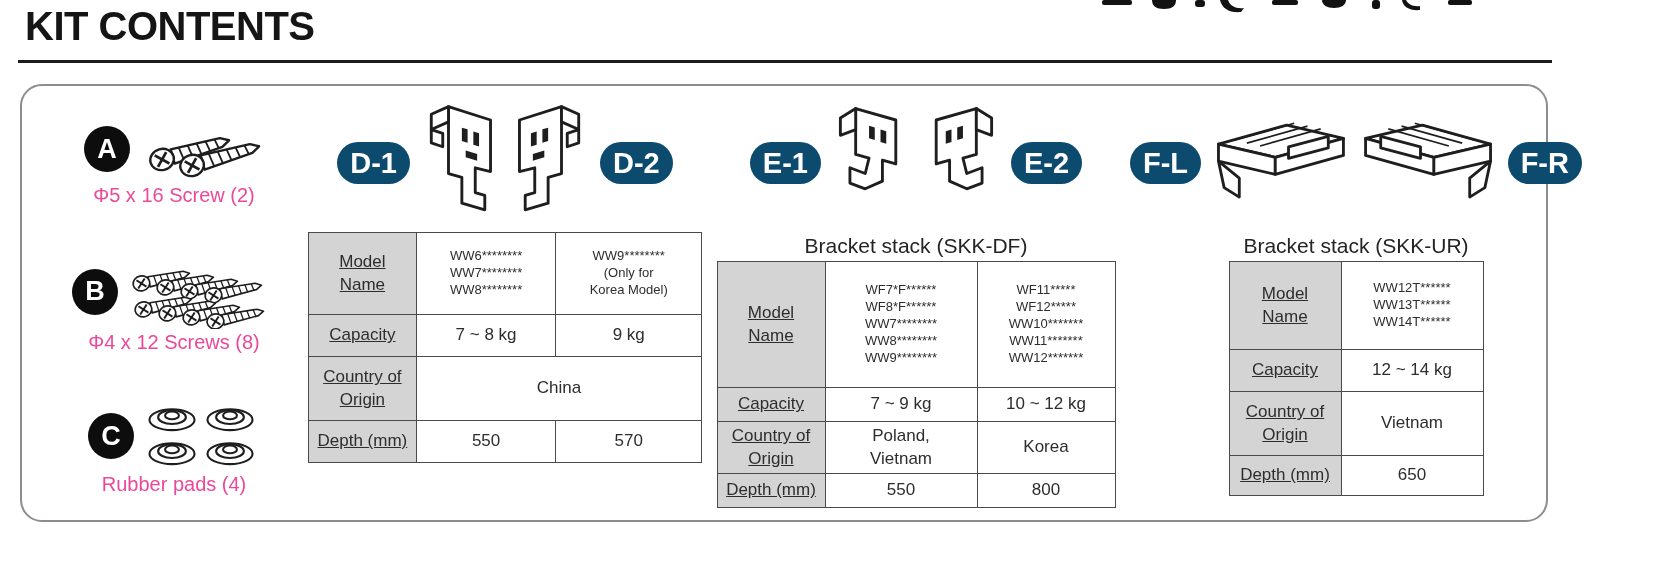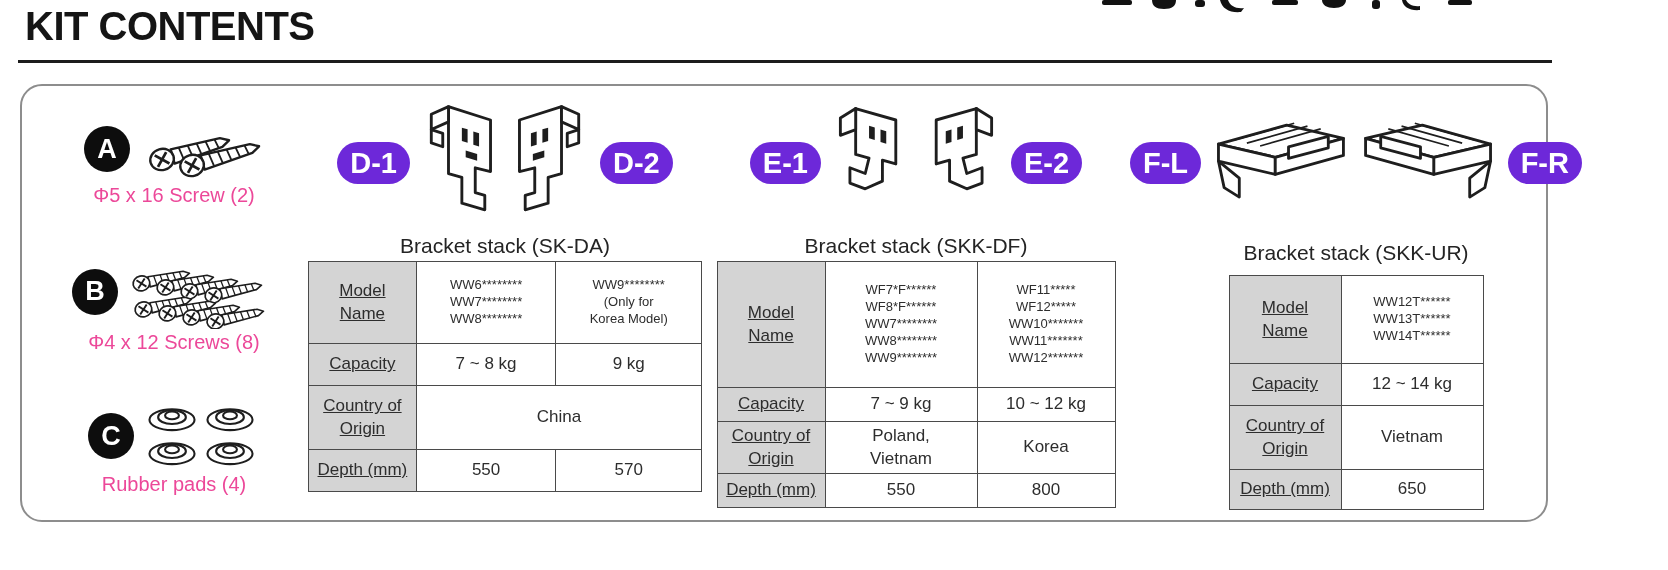--- a/index.html
+++ b/index.html
@@ -31,30 +31,30 @@
     width:46px;height:46px;border-radius:50%;background:#0d0d0d;color:#fff;
     display:flex;align-items:center;justify-content:center;
     font-size:27px;font-weight:700;flex:none;
   }
   .part-label{font-size:20px;color:#ec4899;margin-top:2px;white-space:nowrap;}
   
   .group{display:flex;flex-direction:column;align-items:center;flex:none;}
   .group-head{height:138px;display:flex;align-items:center;gap:6px;}
   .group-head.spread{width:100%;justify-content:space-between;}
   .pill{
-    background:#6d28d9;color:#fff;border-radius:26px;padding:3px 13px;
+    background:#0c4a6e;color:#fff;border-radius:26px;padding:3px 13px;
     font-size:29px;font-weight:700;line-height:1.25;flex:none;
   }
   .group-title{font-size:21px;color:#242424;margin:2px 0 3px;}
   .spec-table{border-collapse:collapse;text-align:center;color:#2d2d2d;font-size:17px;line-height:1.3;}
   .spec-table th,.spec-table td{border:1.6px solid #4a4a4a;padding:2px 8px;font-weight:400;vertical-align:middle;}
   .spec-table th{background:#d4d4d4;text-decoration:underline;}
   .preline{white-space:pre-line;}
   .model-cell{font-size:13px;line-height:1.3;}
-  .g-d{width:394px;} .g-e{width:400px;} .g-f{width:452px;justify-content:space-between;}
+  .g-d{width:394px;} .g-e{width:400px;} .g-f{width:452px;}
   svg .ln{fill:#fff;stroke:#1e1e1e;stroke-width:3;stroke-linejoin:round;}
   svg .slot{fill:#1e1e1e;stroke:none;}
   svg .hatch{stroke:#1e1e1e;stroke-width:1.8;fill:none;}
 </style>
 </head>
 <body>
 
 <svg width="0" height="0" style="position:absolute" aria-hidden="true">
   <defs>
     <symbol id="screw" viewBox="0 0 96 40">
@@ -197,21 +197,20 @@
       <svg width="86" height="126" viewBox="0 0 90 130">
           <use href="#bkt-v"></use>
         </svg>
       <svg width="86" height="126" viewBox="0 0 90 130">
           <g transform="translate(90,0) scale(-1,1)">
             <use href="#bkt-v"></use>
           </g>
         </svg>
       <span class="pill">D-2</span>
     </div>
-    <div class="group-title">Bracket stack (SK-DA)</div>
     <table class="spec-table">
       <colgroup>
           <col style="width:108px">
           <col style="width:140px">
           <col style="width:146px">
         </colgroup>
       <tbody>
           <tr style="height:82px">
         <th class="preline">Model Name</th>
         <td class="preline model-cell">WW6********

